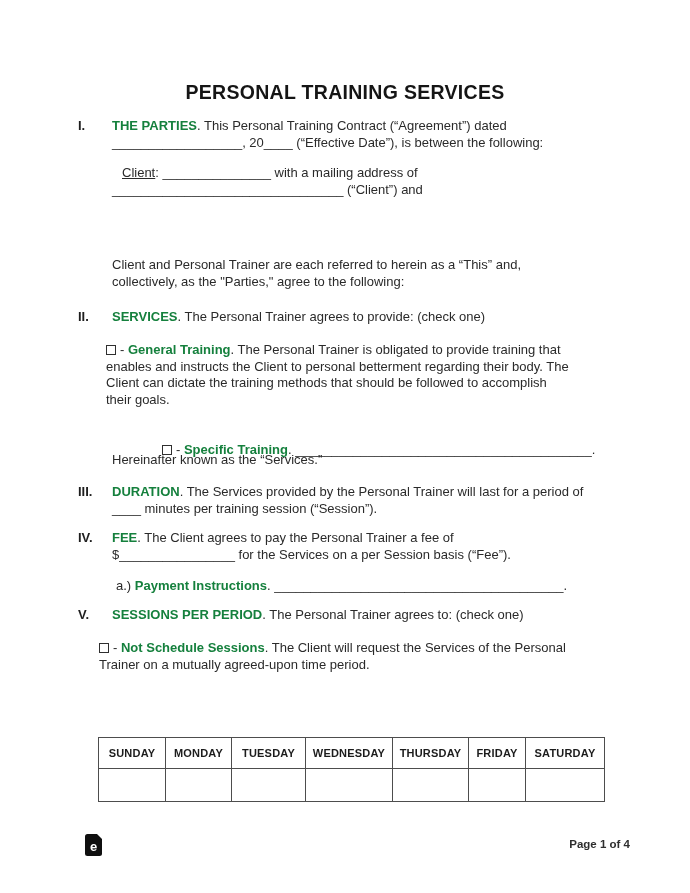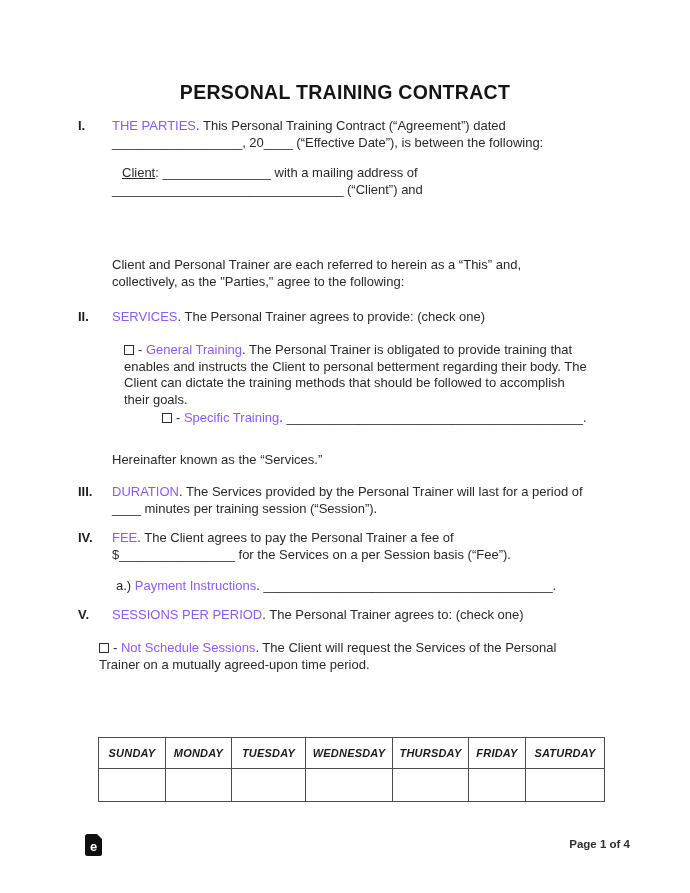--- a/index.html
+++ b/index.html
@@ -28,40 +28,39 @@
     margin: 0;
   }
   .para { position: absolute; margin: 0; }
   .numeral {
     position: absolute;
     left: -34px;
     top: 0;
     font-weight: bold;
     color: #1e1e1e;
   }
-  .b { font-weight: normal; color: #8b5cf6; }
+  .b { font-weight: bold; color: #15803d; }
   .u { text-decoration: underline; margin-top: 34px; }
   .cb {
     display: inline-block;
     width: 8px;
     height: 8px;
     border: 1.5px solid #2f2f2f;
     margin-right: 4px;
     vertical-align: -0.5px;
   }
   .hang { text-indent: 10px; } 
 
   .schedule-table {
     position: absolute;
     top: 737px;
     left: 98px;
     border-collapse: collapse;
     table-layout: fixed;
     width: 499px;
-    font-style: italic;
   }
   .schedule-table th, .schedule-table td {
     border: 1px solid #4d4d4d;
     padding: 0;
   }
   .schedule-table th {
     height: 30px;
     font-size: 11px;
     font-weight: bold;
     letter-spacing: 0.2px;
@@ -107,21 +106,21 @@
     line-height: 14px;
     color: #2e2e2e;
     font-weight: bold;
   }
 </style>
 </head>
 <body>
 
 <div class="page">
 
-  <h1 class="title">PERSONAL TRAINING CONTRACT</h1>
+  <h1 class="title">PERSONAL TRAINING SERVICES</h1>
 
   <p class="para" style="top:118px; left:112px; width:524px;">
     <span class="numeral">I.</span><span class="b">THE PARTIES</span><span>. This Personal Training Contract (“Agreement”) dated</span><br>
     <span>__________________, 20____ (“Effective Date”), is between the following:</span>
   </p>
 
   <p class="para hang" style="top:165px; left:112px; width:524px;">
     <span class="u">Client</span><span>: _______________ with a mailing address of</span><br>
     <span>________________________________ (“Client”) and</span>
   </p>
@@ -129,28 +128,28 @@
 
   <p class="para" style="top:257px; left:112px; width:524px;">
     <span>Client and Personal Trainer are each referred to herein as a “This” and,</span><br>
     <span>collectively, as the "Parties," agree to the following:</span>
   </p>
 
   <p class="para" style="top:309px; left:112px; width:524px;">
     <span class="numeral">II.</span><span class="b">SERVICES</span><span>. The Personal Trainer agrees to provide: (check one)</span>
   </p>
 
-  <p class="para" style="top:342px; left:124px; width:512px;">
+  <p class="para" style="top:342px; left:106px; width:512px;">
     <span class="cb"></span><span>- </span><span class="b">General Training</span><span>. The Personal Trainer is obligated to provide training that</span><br>
     <span>enables and instructs the Client to personal betterment regarding their body. The</span><br>
     <span>Client can dictate the training methods that should be followed to accomplish</span><br>
     <span>their goals.</span>
   </p>
 
-  <p class="para" style="top:410px; left:122px; width:512px;padding-left:40px;">
+  <p class="para" style="top:442px; left:122px; width:512px;padding-left:40px;">
     <span class="cb"></span><span>- </span><span class="b">Specific Training</span><span>. _________________________________________.</span>
   </p>
 
   <p class="para" style="top:452px; left:112px; width:524px;">
     <span>Hereinafter known as the “Services.”</span>
   </p>
 
   <p class="para" style="top:484px; left:112px; width:524px;">
     <span class="numeral">III.</span><span class="b">DURATION</span><span>. The Services provided by the Personal Trainer will last for a period of</span><br>
     <span>____ minutes per training session (“Session”).</span>

